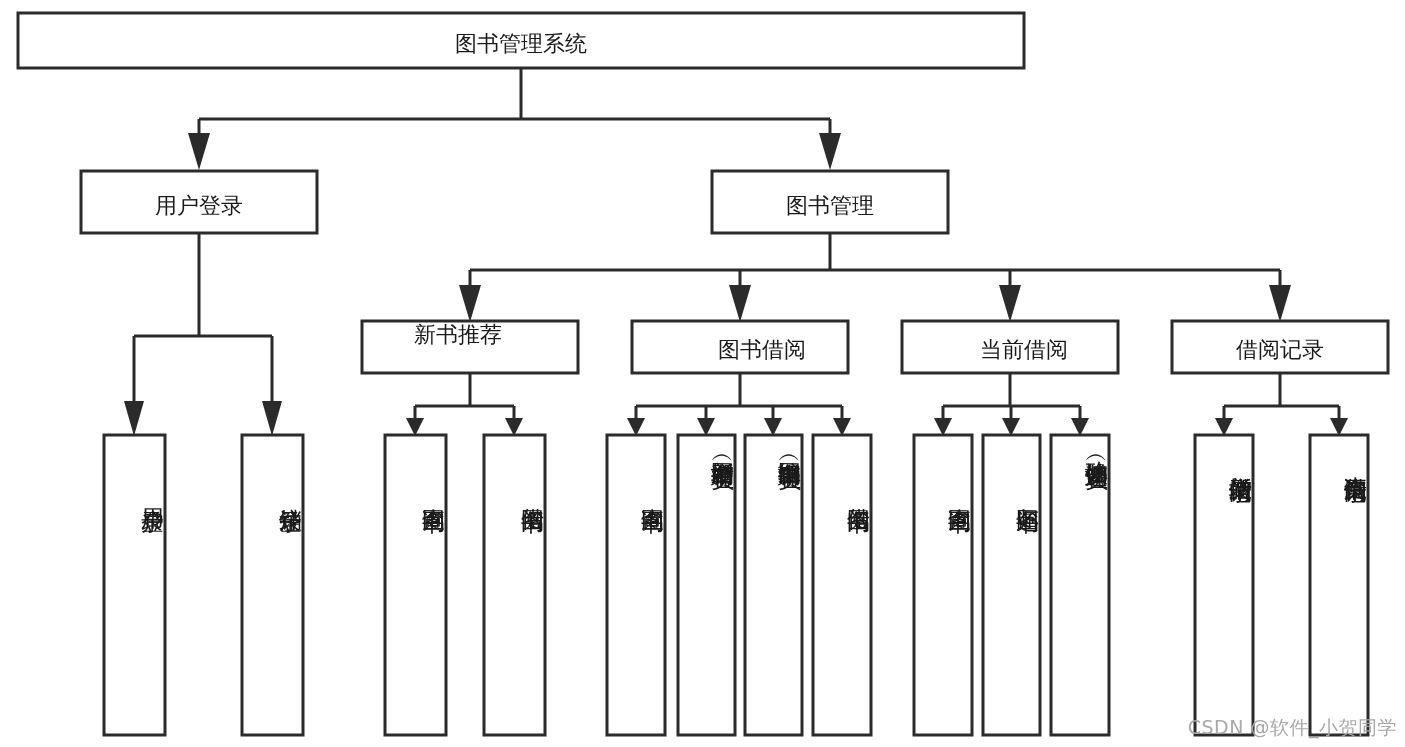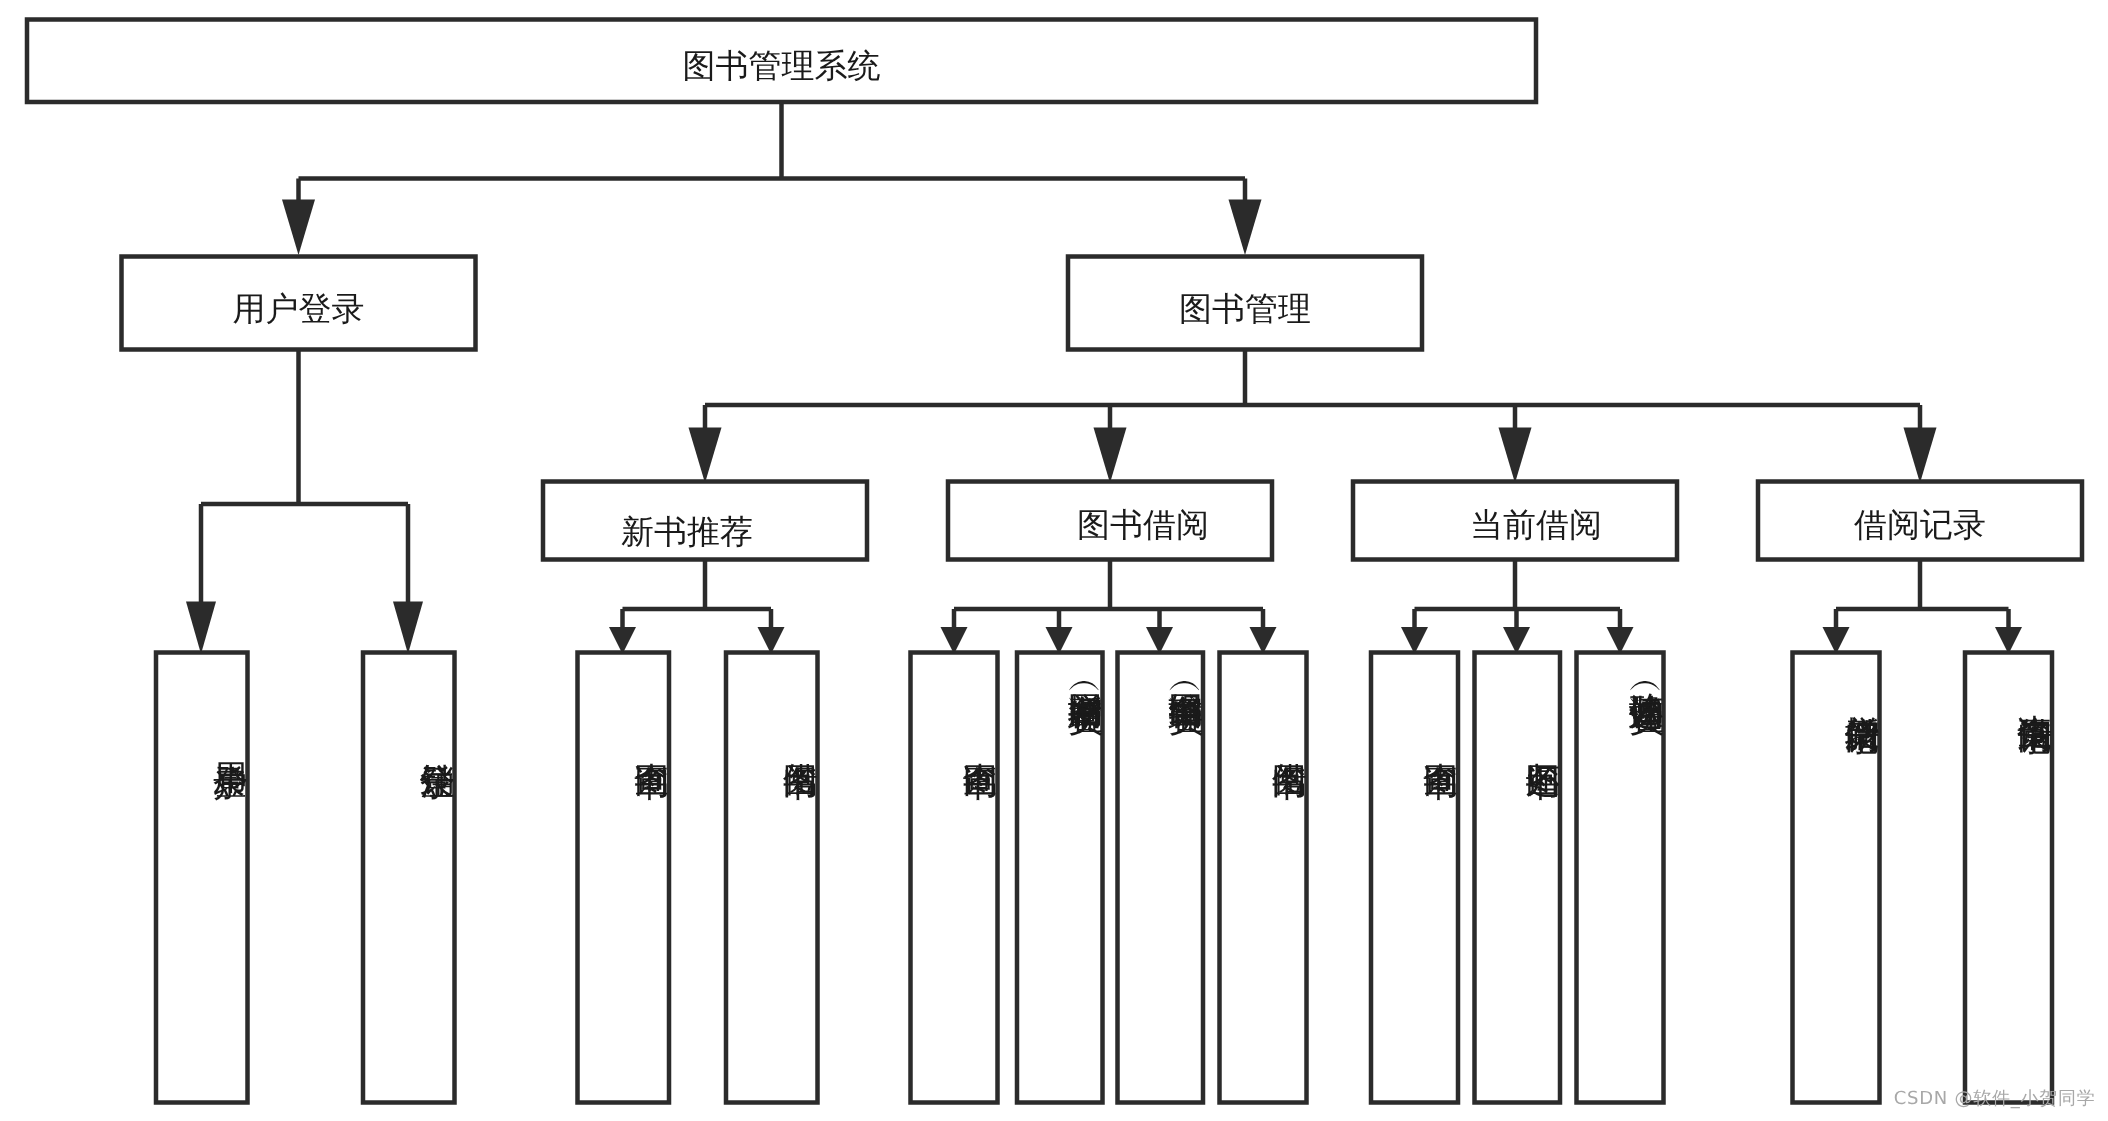--- a/index.html
+++ b/index.html
@@ -63,21 +63,21 @@
     color: #1a1a1a;
     text-align: center;
     pointer-events: none;
     white-space: nowrap;
   }
   #watermark {
     position: absolute;
     right: 8px;
     bottom: 6px;
     font-family: "DejaVu Sans", "Liberation Sans", sans-serif;
-    font-size: 12px;
+    font-size: 19px;
     color: #a8a8a8;
     letter-spacing: 0.5px;
     white-space: nowrap;
   }
 </style>
 </head>
 <body>
 
 <div id="diagram-root">
 
@@ -186,21 +186,21 @@
       <rect class="node-rect" x="1195" y="435" width="58" height="300"></rect>
       <rect class="node-rect" x="1310" y="435" width="58" height="300"></rect>
     </g>
   </svg>
 
   <div class="hlabel" style="left:18px; top:29px; width:1006px;">图书管理系统</div>
 
   <div class="hlabel" style="left:81px; top:191px; width:236px;">用户登录</div>
   <div class="hlabel" style="left:712px; top:191px; width:236px;text-align:center;">图书管理</div>
 
-  <div class="hlabel" style="left:362px; top:340px; width:192px;">新书推荐</div>
+  <div class="hlabel" style="left:362px; top:320px; width:192px;">新书推荐</div>
   <div class="hlabel" style="left:632px; top:335px; width:260px;">图书借阅</div>
   <div class="hlabel" style="left:916px; top:335px; width:216px;">当前借阅</div>
   <div class="hlabel" style="left:1172px; top:335px; width:216px;">借阅记录</div>
 
   <div class="vlabel" style="left:104px; top:490px; width:61px; text-align:center;">用户登录</div>
   <div class="vlabel" style="left:242px; top:490px; width:61px; text-align:center;">注销登录</div>
 
   <div class="vlabel" style="left:385px; top:490px; width:61px; text-align:center;">查询图书</div>
   <div class="vlabel" style="left:484px; top:490px; width:61px; text-align:center;">借阅图书</div>
 

